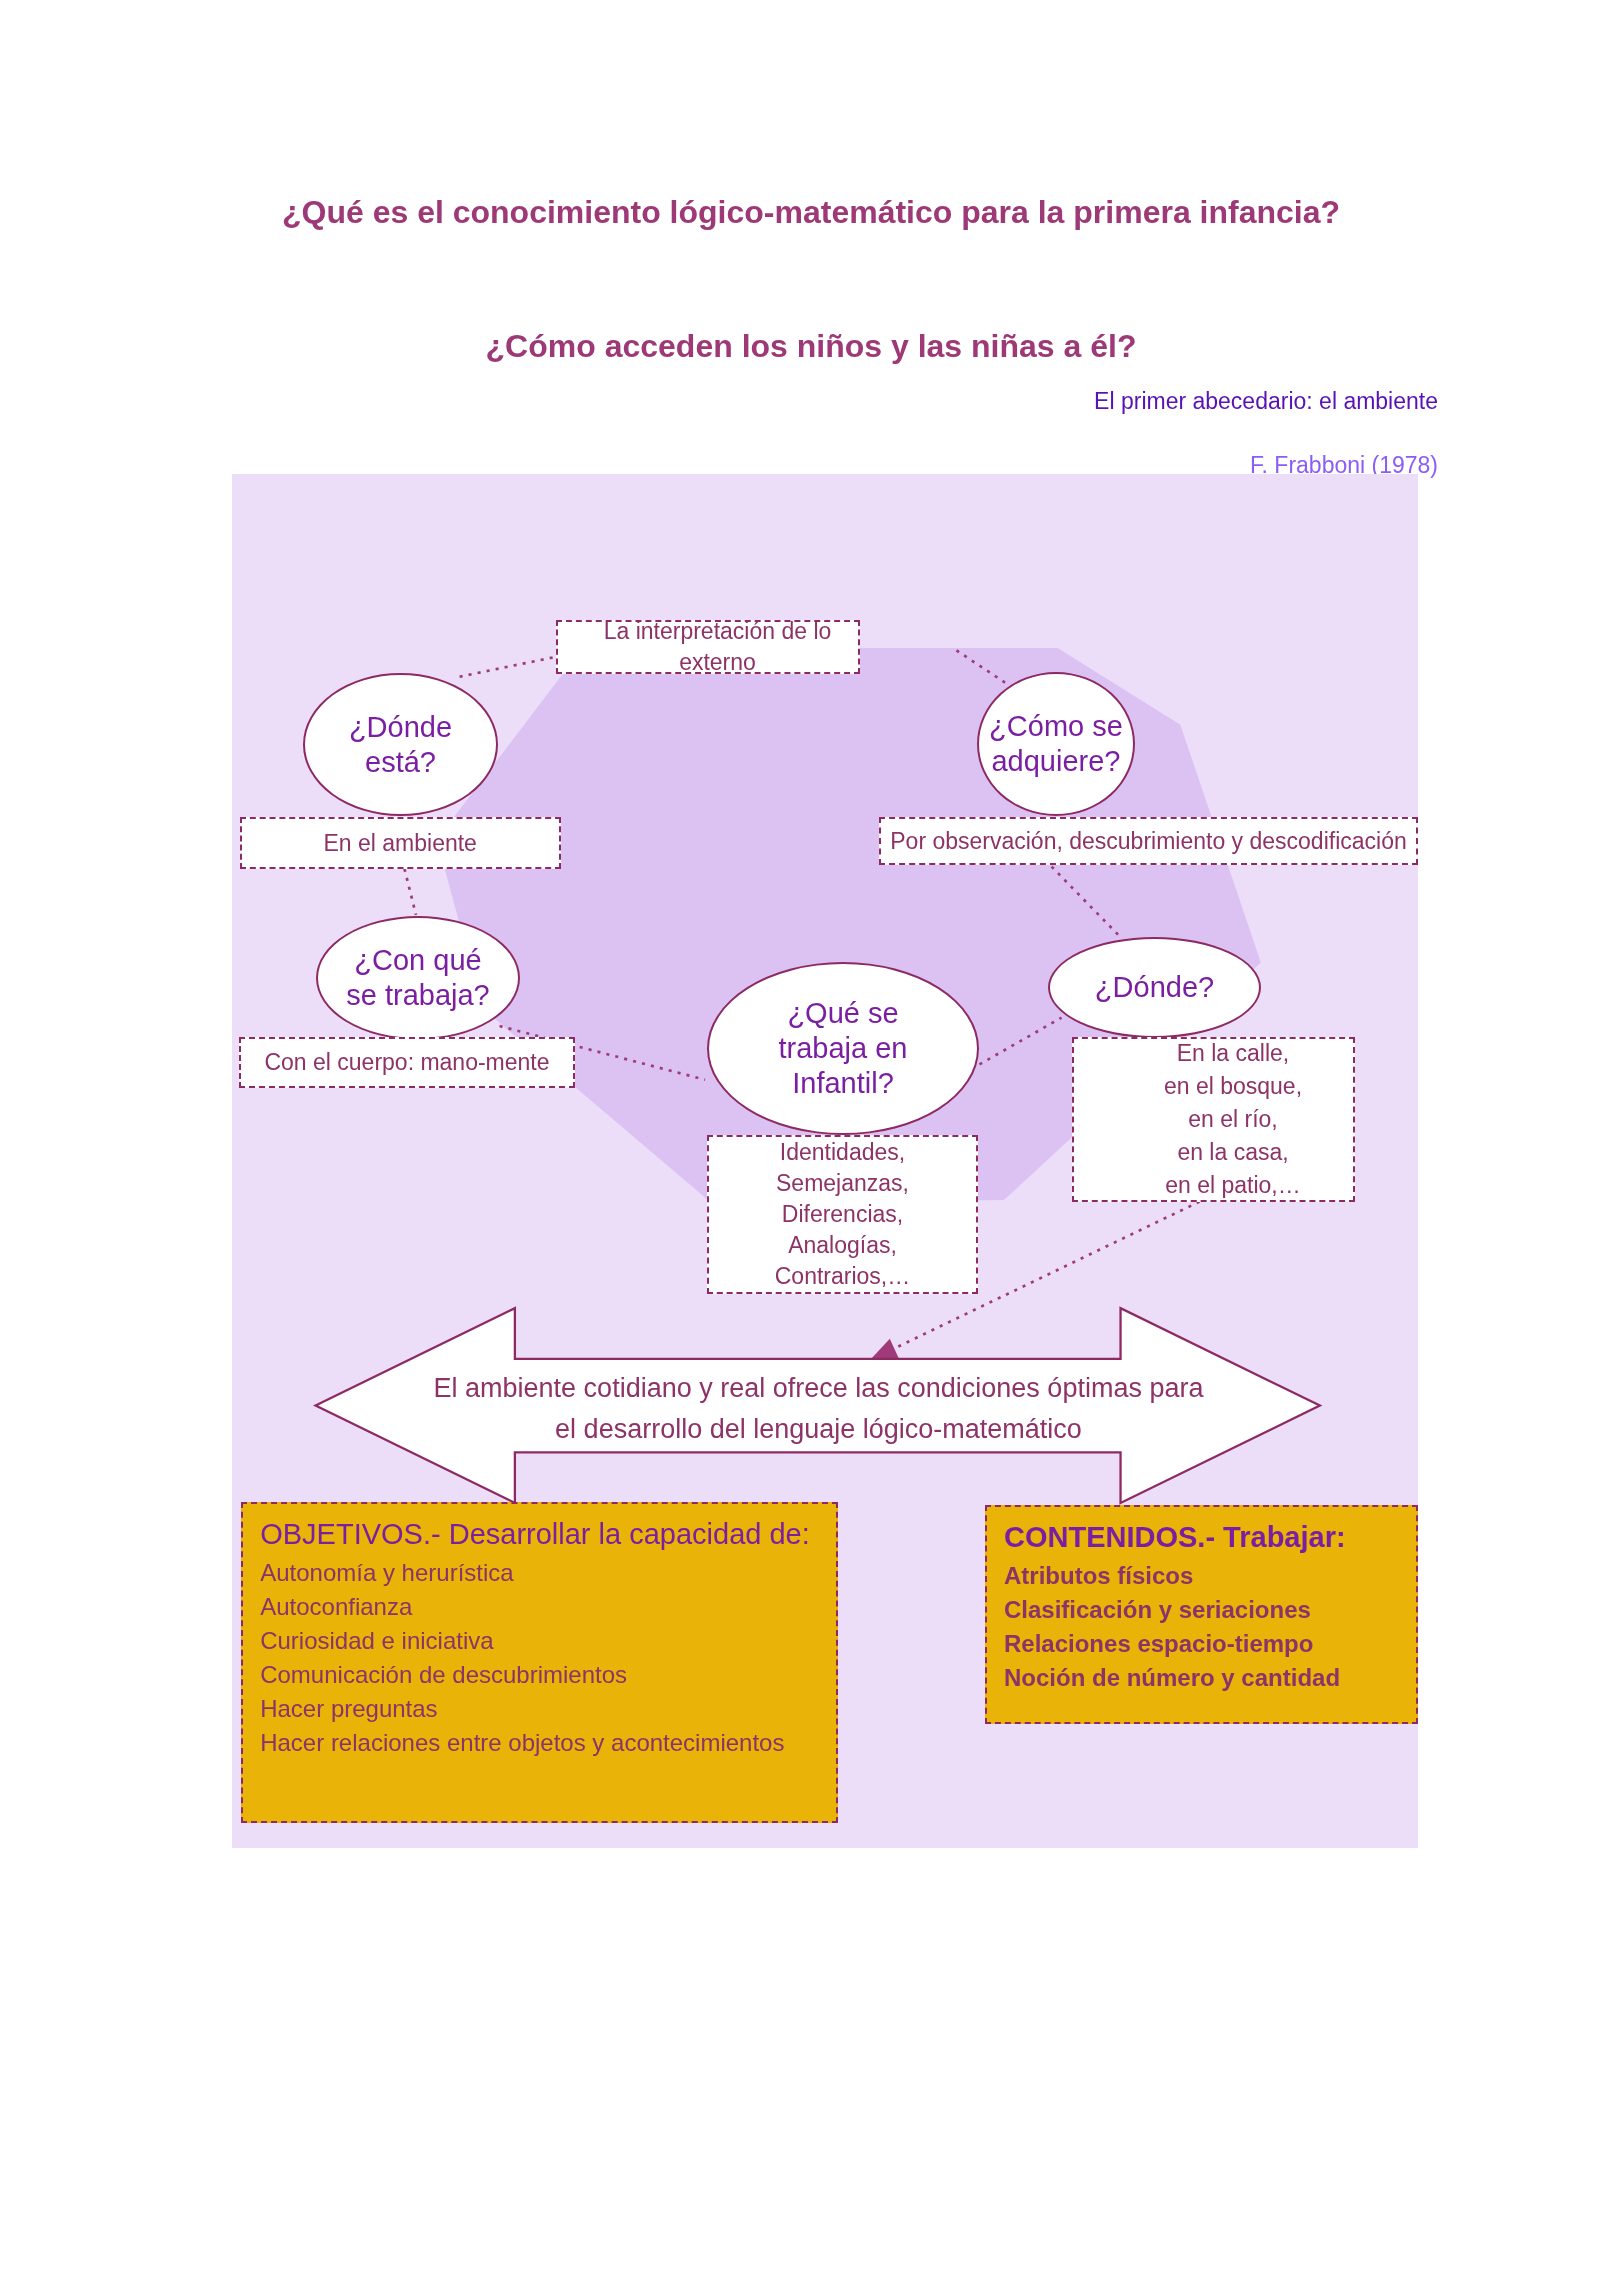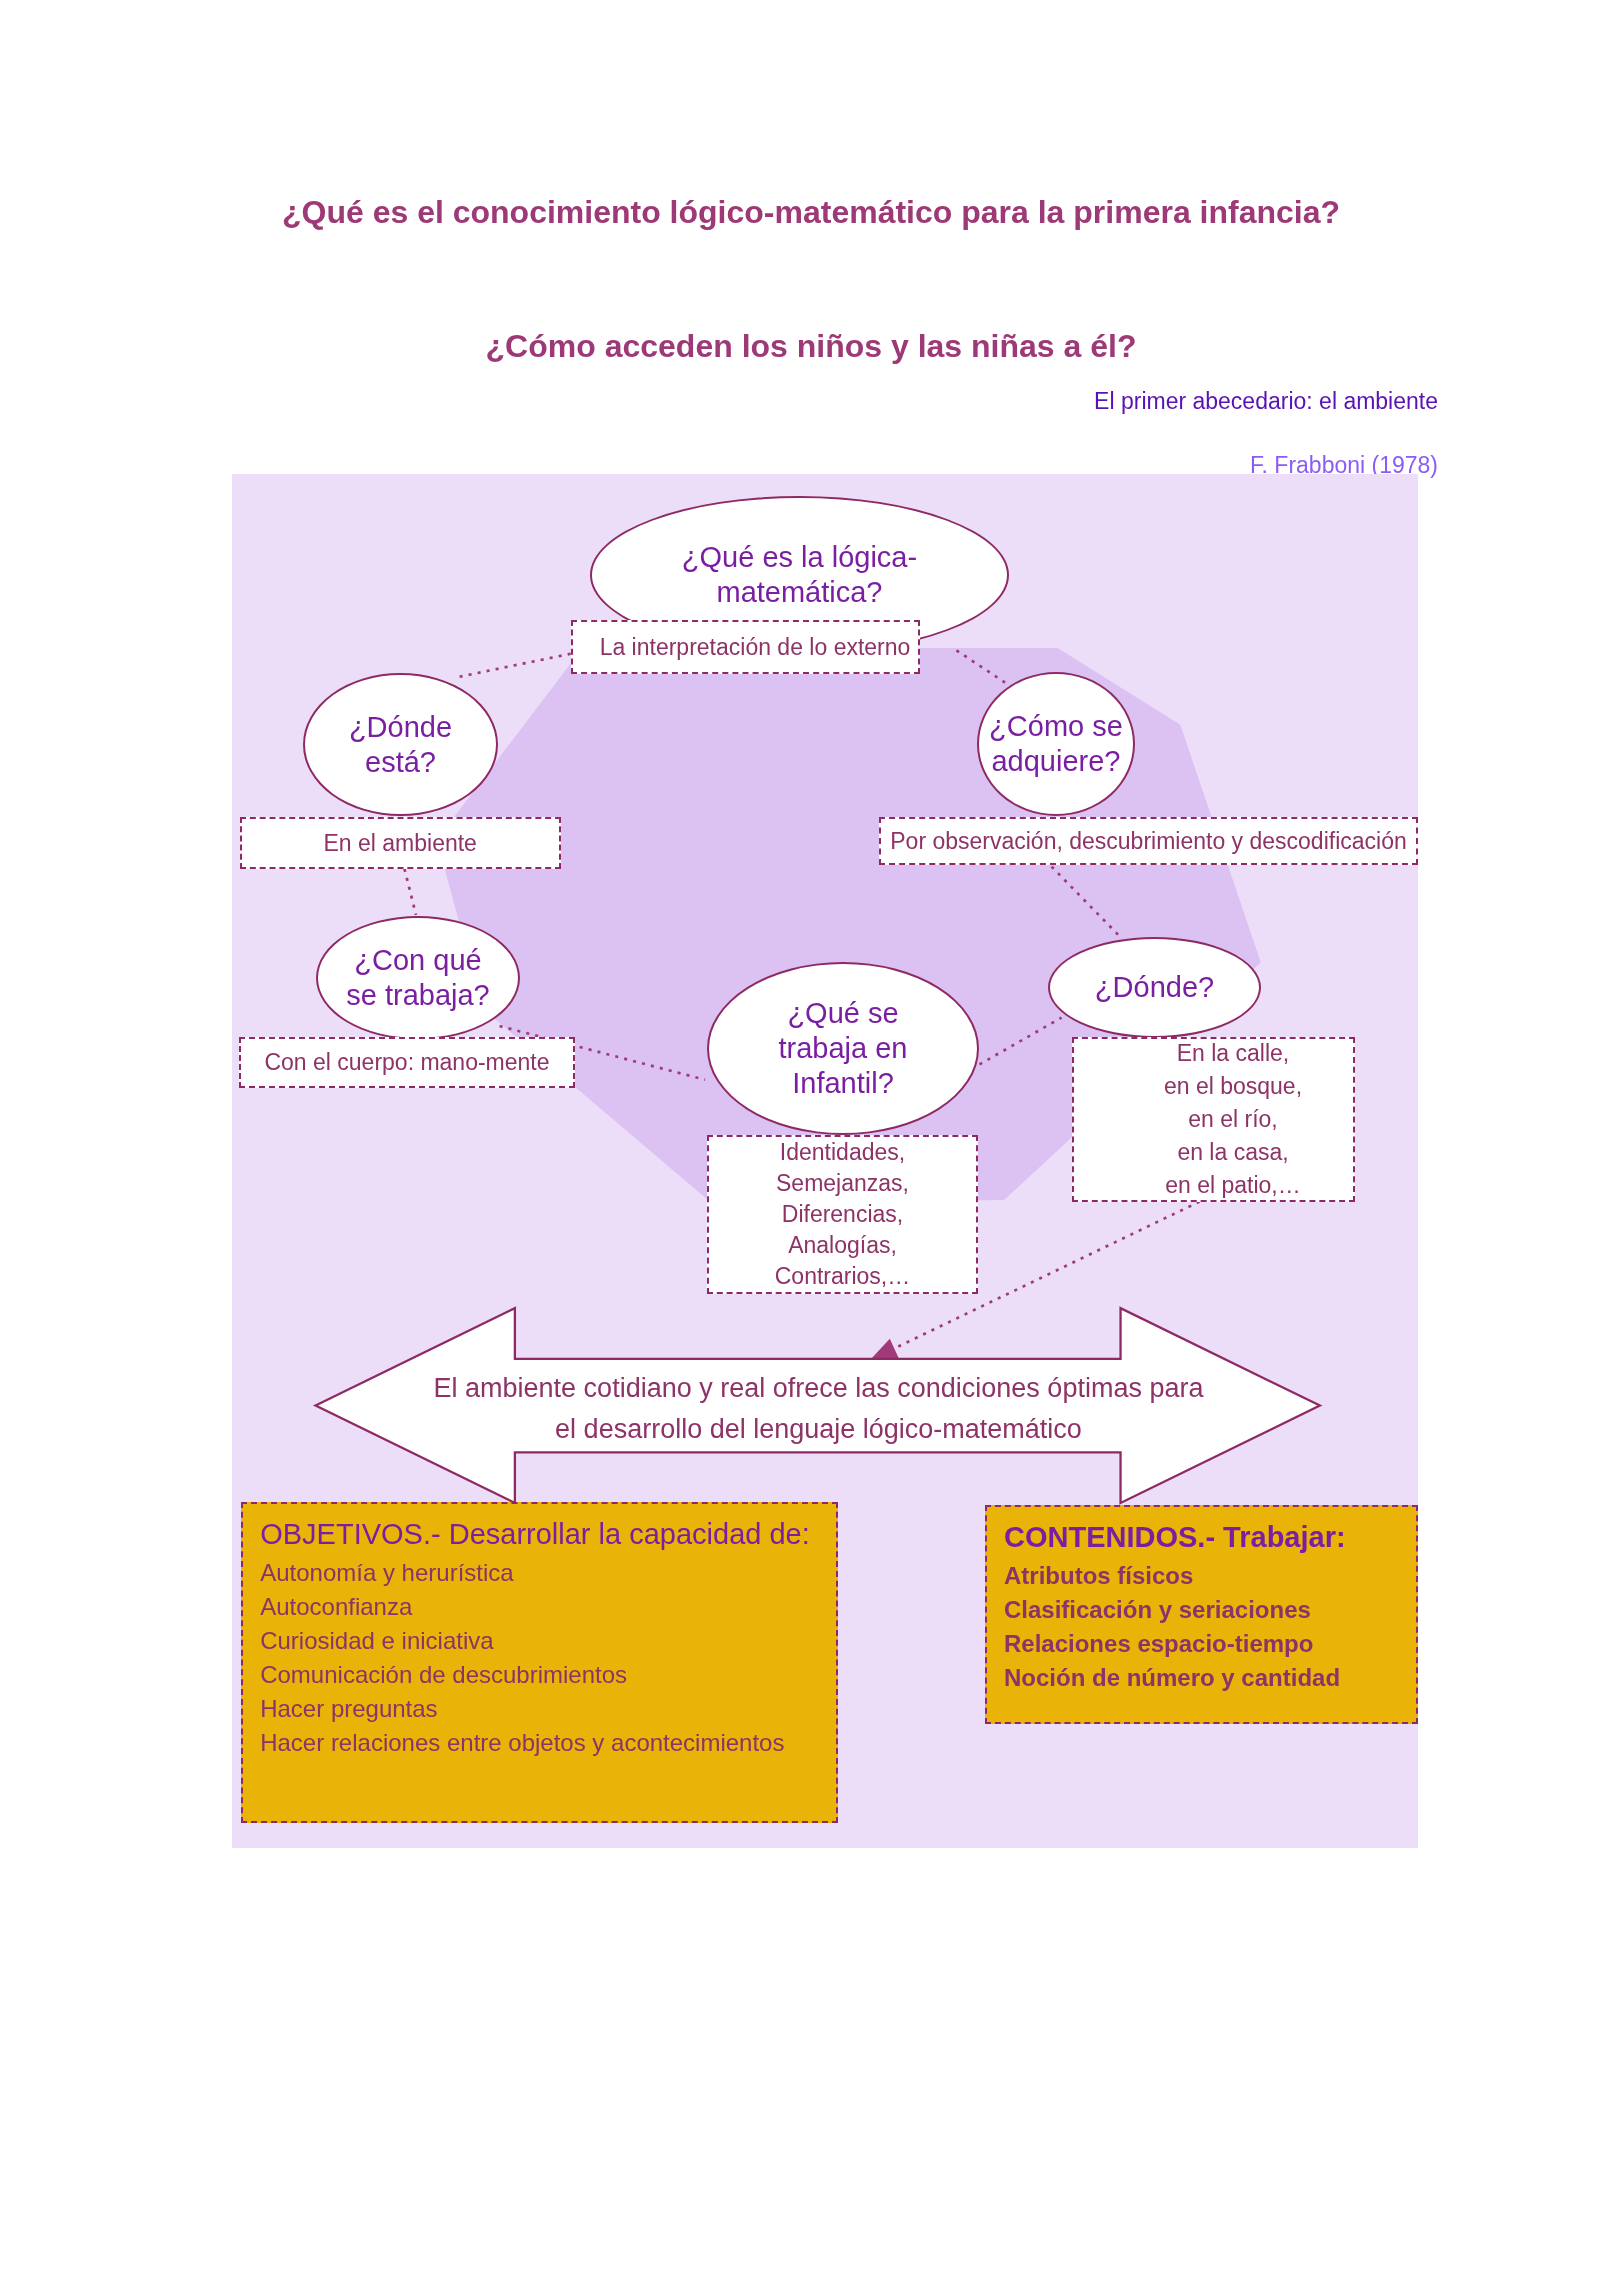--- a/index.html
+++ b/index.html
@@ -29,21 +29,21 @@
   .bigbox .bb-heading{color:#7b1fa2;font-size:29px;line-height:37px;margin:0 0 3.1px 0;}
   .bigbox .bb-item{color:#8d3367;font-size:24px;line-height:34px;}
   
   #e-logica{left:358px;top:22px;width:419px;height:158px;}
   #e-donde-esta{left:71px;top:199px;width:195px;height:143px;}
   #e-como-adquiere{left:745px;top:198px;width:158px;height:144px;}
   #e-con-que{left:84px;top:442px;width:204px;height:124px;}
   #e-que-infantil{left:475px;top:488px;width:272px;height:173px;}
   #e-donde2{left:816px;top:463px;width:213px;height:101px;}
   
-  #b-interpretacion{left:339px;top:146px;width:349px;height:54px;padding-left:19px;}
+  #b-interpretacion{left:324px;top:146px;width:304px;height:54px;padding-left:19px;}
   #b-ambiente{left:7.7px;top:343px;width:321px;height:52px;}
   #b-observacion{left:647px;top:343px;width:539px;height:48px;}
   #b-cuerpo{left:7px;top:563px;width:336px;height:51px;}
   #b-identidades{left:475px;top:661px;width:271px;height:159px;}
   #b-calle{left:840px;top:563px;width:283px;height:165px;line-height:33px;padding-left:39px;}
   #b-objetivos{left:9.2px;top:1028px;width:597px;height:321px;}
   #b-contenidos{left:753px;top:1031px;width:433px;height:219px;font-weight:bold;}
 </style>
 </head>
 <body>
@@ -66,24 +66,20 @@
         <line x1="225" y1="515" x2="240" y2="575"></line>
         <line x1="1069" y1="512" x2="1157" y2="602"></line>
         <line x1="349" y1="720" x2="617" y2="790"></line>
         <line x1="975" y1="770" x2="1082" y2="709"></line>
         <line x1="1262" y1="949" x2="842" y2="1151"></line>
       </g>
       <polygon points="828,1160 858,1128 870,1154" fill="#a03a78"></polygon>
       <polygon points="109,1215 369,1088 369,1154 1159,1154 1159,1088 1419,1215 1159,1342 1159,1276 369,1276 369,1342" fill="#ffffff" stroke="#8e2a63" stroke-width="3"></polygon>
     </svg>
 
-    <div class="node" id="e-logica">
-      <span>¿Qué es la lógica-
-matemática?</span>
-    </div>
     <div class="node" id="e-donde-esta">
       <span>¿Dónde
 está?</span>
     </div>
     <div class="node" id="e-como-adquiere">
       <span>¿Cómo se
 adquiere?</span>
     </div>
     <div class="node" id="e-con-que">
       <span>¿Con qué

